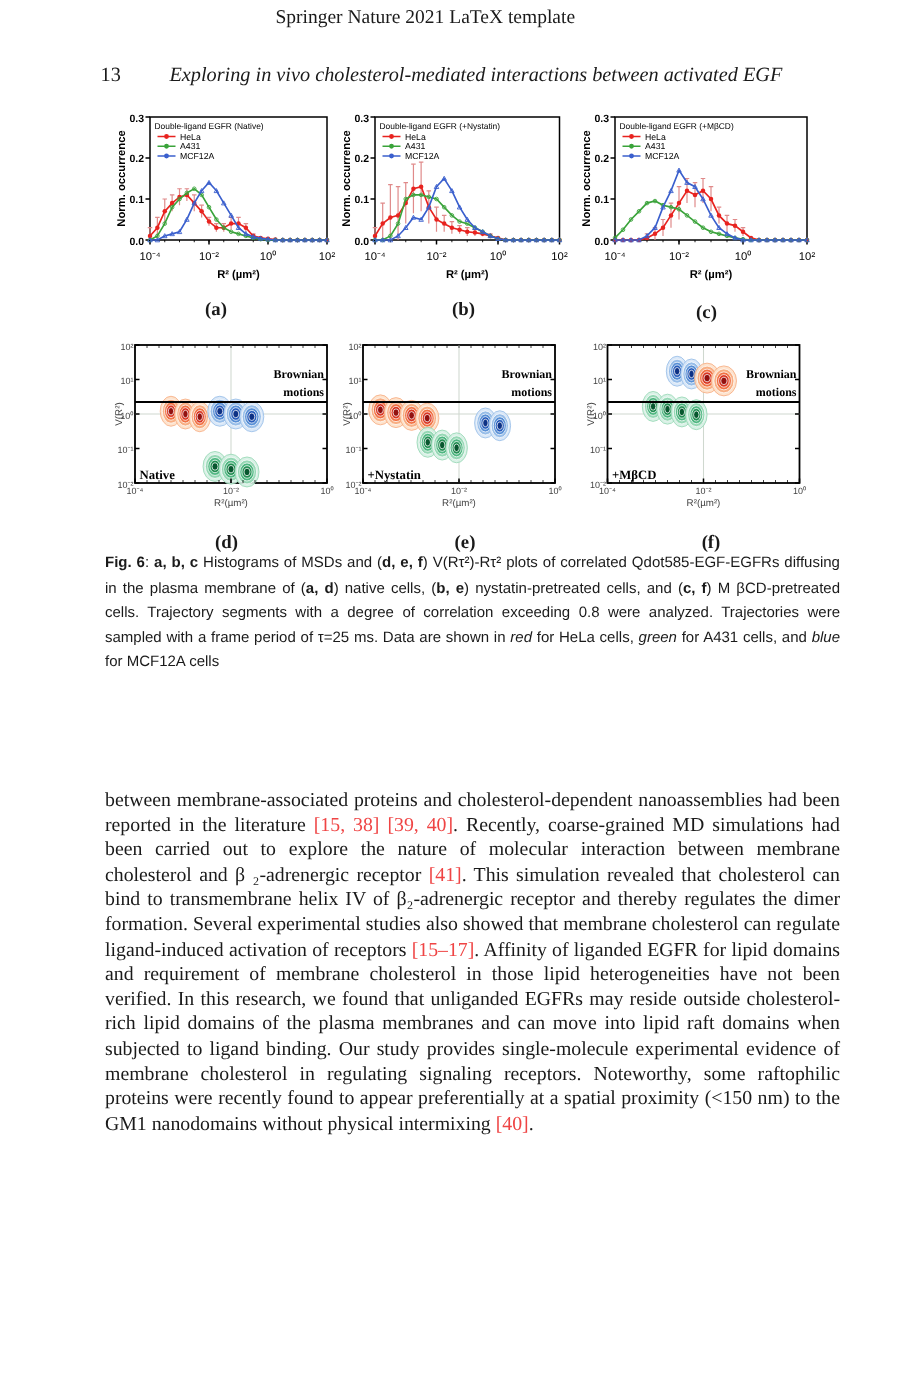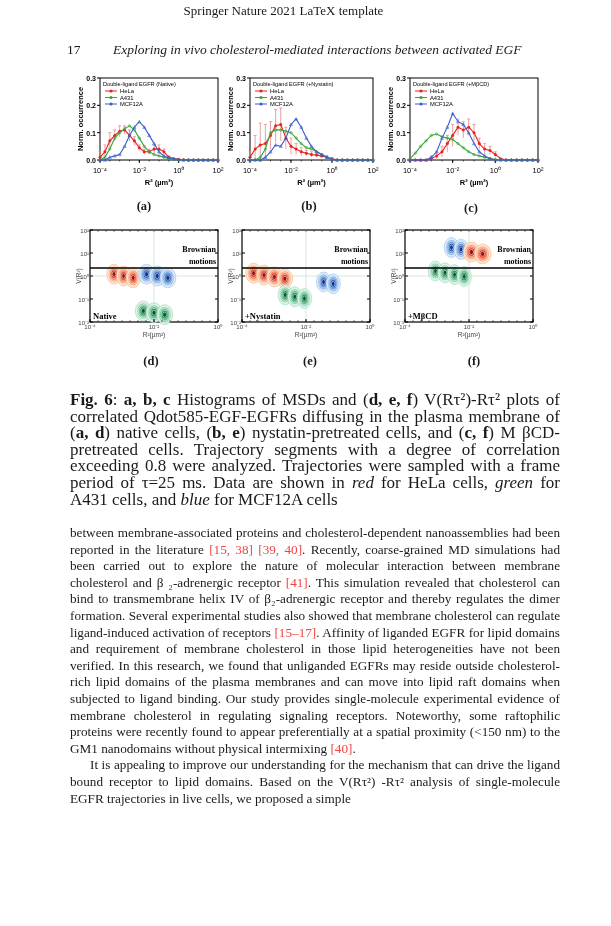--- a/index.html
+++ b/index.html
@@ -9,38 +9,38 @@
          font-family:"Liberation Serif",serif; font-size:13px; }
   .page-line { position:absolute; top:42px; left:67px; width:500px;
          font-family:"Liberation Serif",serif; font-size:13.5px; }
   .page-line .num { display:inline-block; width:46px; }
   .page-line .title { font-style:italic; }
   .fig { position:absolute; left:76px; top:72px; width:470px; height:300px; }
   .panel { position:absolute; }
   .panel svg { display:block; }
   .sublabel { position:absolute; font-family:"Liberation Serif",serif; font-weight:bold;
          font-size:12.5px; text-align:center; width:40px; }
-  .caption { position:absolute; left:70px; top:392px; width:490px;
-         font-family:Liberation Serif, serif; font-size:17px; line-height:16.6px; text-align:justify; }
+  .caption { position:absolute; left:70px; top:368px; width:490px;
+         font-family:Liberation Sans, sans-serif; font-size:10px; line-height:16.6px; text-align:justify; }
   .body-text { position:absolute; left:70px; top:525px; width:490px;
          font-family:"Liberation Serif",serif; font-size:13.2px; line-height:16.6px; text-align:justify; }
   .body-text p { margin:0; }
   .body-text p.indent { text-indent:20px; }
   .cite { color:#ef4444; }
   i { font-style:italic; }
   b { font-weight:bold; }
   svg text { font-family:"Liberation Sans",sans-serif; }
   .serif { font-family:"Liberation Serif",serif !important; }
 </style>
 </head>
 <body>
 
 <div class="running-head">Springer Nature 2021 LaTeX template</div>
 <div class="page-line">
-  <span class="num">17</span><span class="title">Exploring in vivo cholesterol-mediated interactions between activated EGF</span>
+  <span class="num">13</span><span class="title">Exploring in vivo cholesterol-mediated interactions between activated EGF</span>
 </div>
 
 <div class="fig">
   <div class="panel" style="left:0;top:0;">
       <svg id="hist-a" width="150" height="125">
         <rect x="24" y="6" width="118" height="82" fill="none" stroke="#000" stroke-width="1"></rect>
         <line x1="21" x2="24" y1="88" y2="88" stroke="#000"></line>
         <text x="20" y="91" font-size="7" font-weight="bold" text-anchor="end">0.0</text>
         <line x1="21" x2="24" y1="60.66666666666667" y2="60.66666666666667" stroke="#000"></line>
         <text x="20" y="63.66666666666667" font-size="7" font-weight="bold" text-anchor="end">0.1</text>
@@ -857,14 +857,13 @@
   <div class="sublabel" style="left:214px;top:282px;">(e)</div>
   <div class="sublabel" style="left:378px;top:282px;">(f)</div>
 </div>
 
 <div class="caption">
   <b><span>Fig. 6</span></b><span>: </span><b>a, b, c</b><span> Histograms of MSDs and (</span><b>d, e, f</b><span>) V(Rτ²)-Rτ² plots of correlated Qdot585-EGF-EGFRs diffusing in the plasma membrane of (</span><b>a, d</b><span>) native cells, (</span><b>b, e</b><span>) nystatin-pretreated cells, and (</span><b>c, f</b><span>) M βCD-pretreated cells. Trajectory segments with a degree of correlation exceeding 0.8 were analyzed. Trajectories were sampled with a frame period of τ=25 ms. Data are shown in </span><i>red</i><span> for HeLa cells, </span><i>green</i><span> for A431 cells, and </span><i>blue</i><span> for MCF12A cells</span>
 </div>
 
 <div class="body-text">
   <p><span>between membrane-associated proteins and cholesterol-dependent nanoassemblies had been reported in the literature </span><a class="cite">[15, 38]</a><span> </span><a class="cite">[39, 40]</a><span>. Recently, coarse-grained MD simulations had been carried out to explore the nature of molecular interaction between membrane cholesterol and β ₂-adrenergic receptor </span><a class="cite">[41]</a><span>. This simulation revealed that cholesterol can bind to transmembrane helix IV of β₂-adrenergic receptor and thereby regulates the dimer formation. Several experimental studies also showed that membrane cholesterol can regulate ligand-induced activation of receptors </span><a class="cite">[15–17]</a><span>. Affinity of liganded EGFR for lipid domains and requirement of membrane cholesterol in those lipid heterogeneities have not been verified. In this research, we found that unliganded EGFRs may reside outside cholesterol-rich lipid domains of the plasma membranes and can move into lipid raft domains when subjected to ligand binding. Our study provides single-molecule experimental evidence of membrane cholesterol in regulating signaling receptors. Noteworthy, some raftophilic proteins were recently found to appear preferentially at a spatial proximity (&lt;150 nm) to the GM1 nanodomains without physical intermixing </span><a class="cite">[40]</a><span>.</span></p>
-  <p class="indent">It is appealing to improve our understanding for the mechanism that can drive the ligand bound receptor to lipid domains. Based on the V(Rτ²) -Rτ² analysis of single-molecule EGFR trajectories in live cells, we proposed a simple</p>
 </div>
 
 </body></html>

